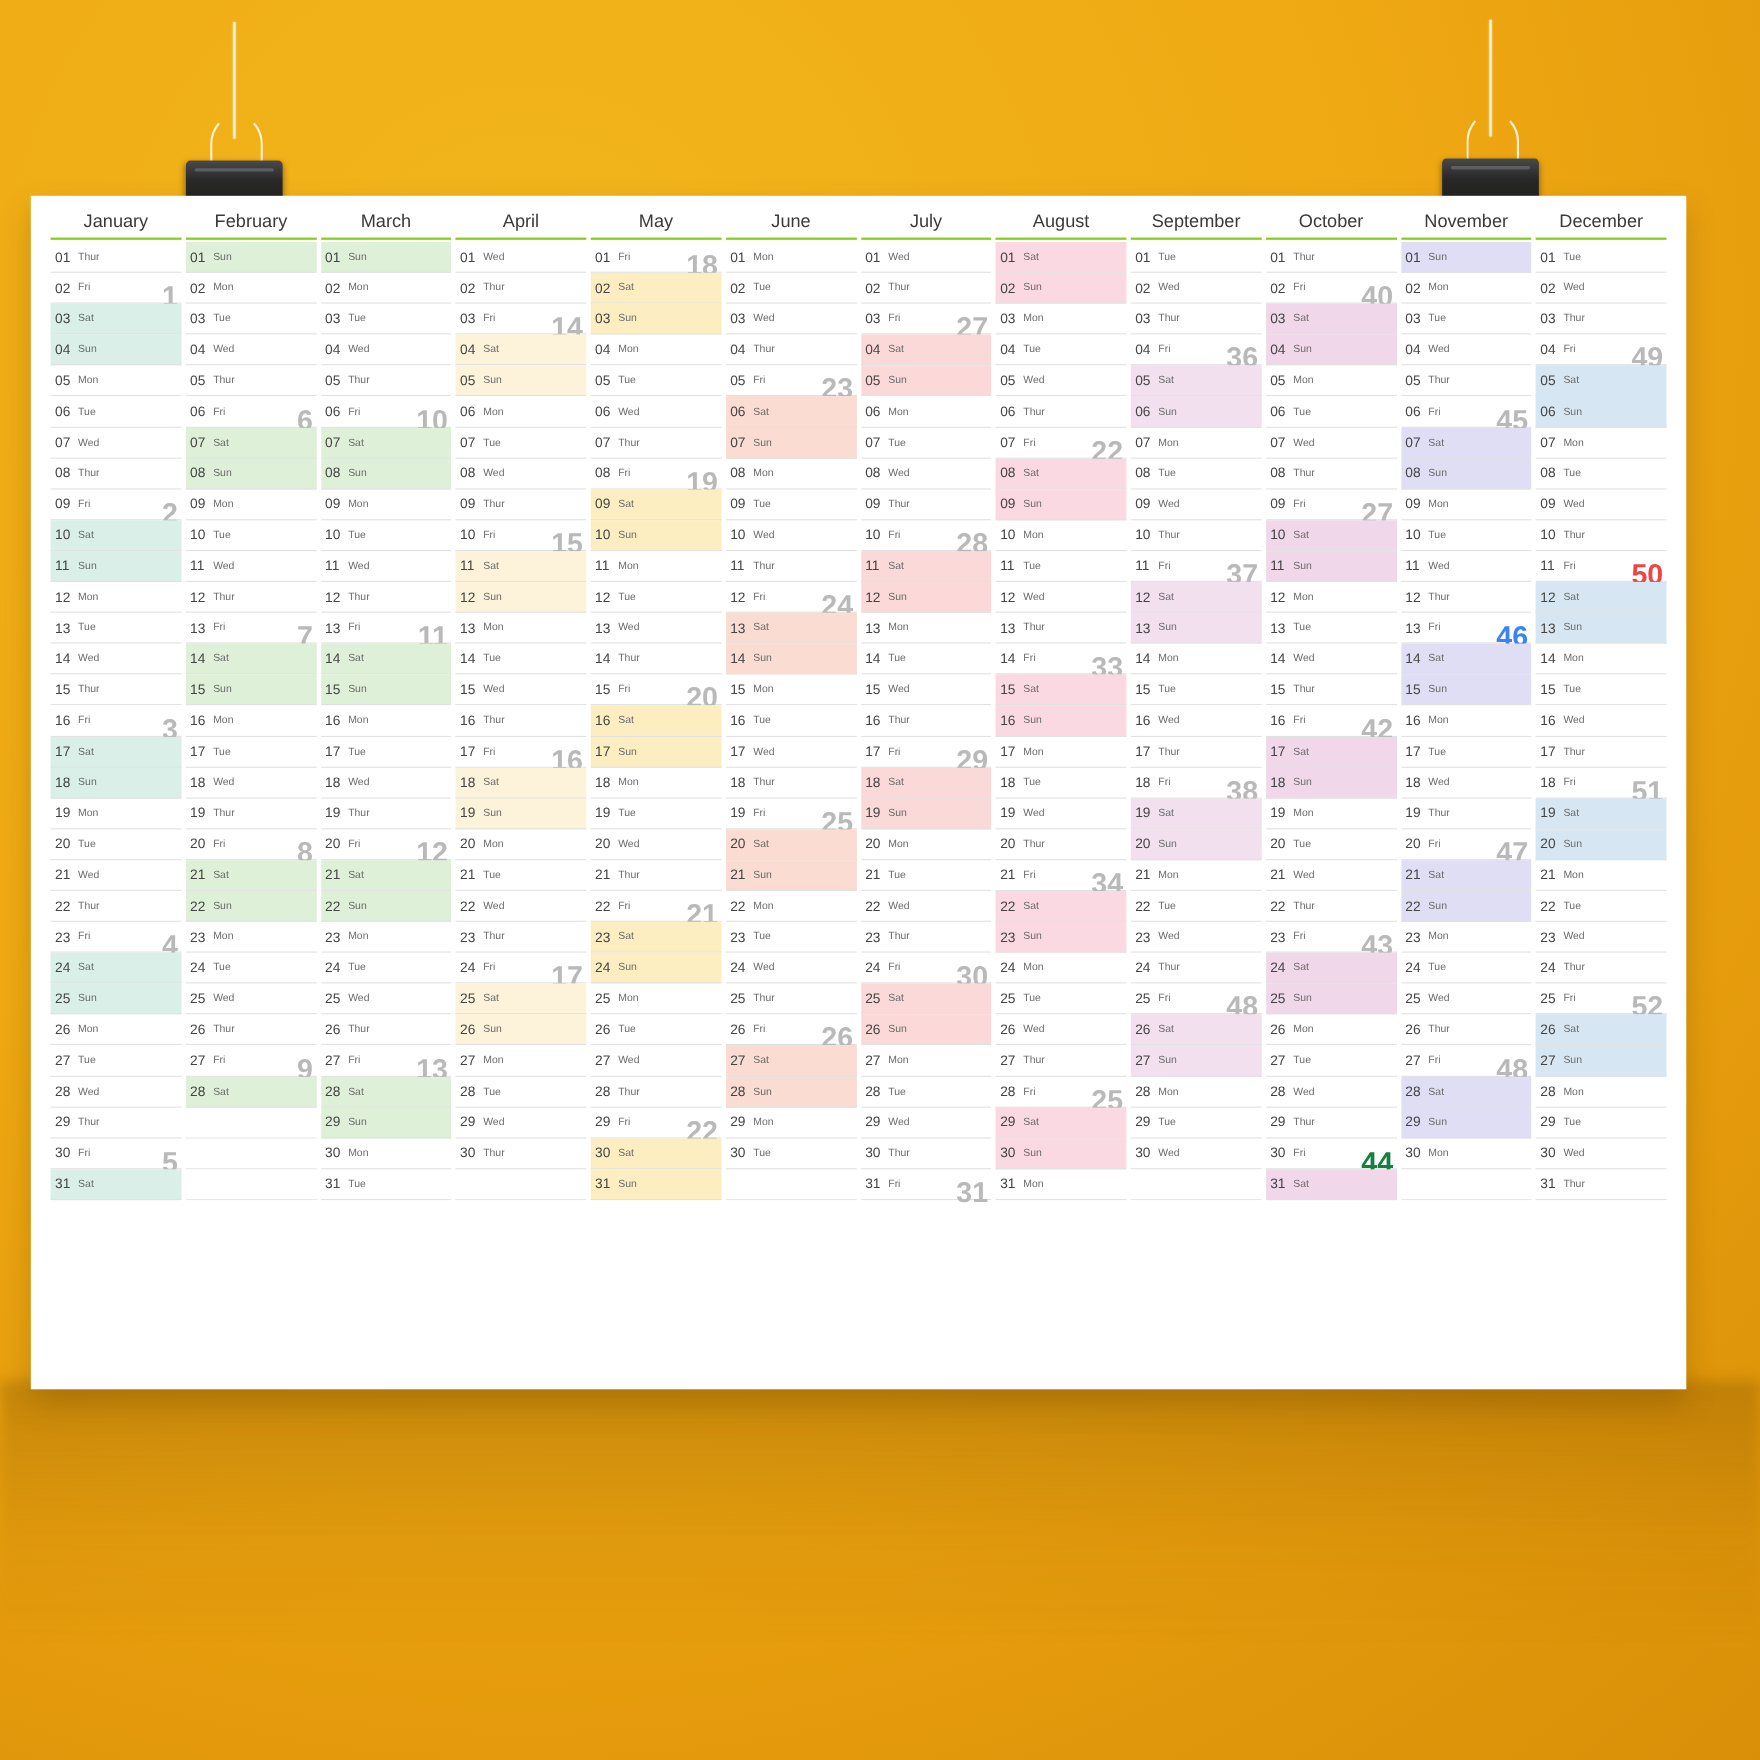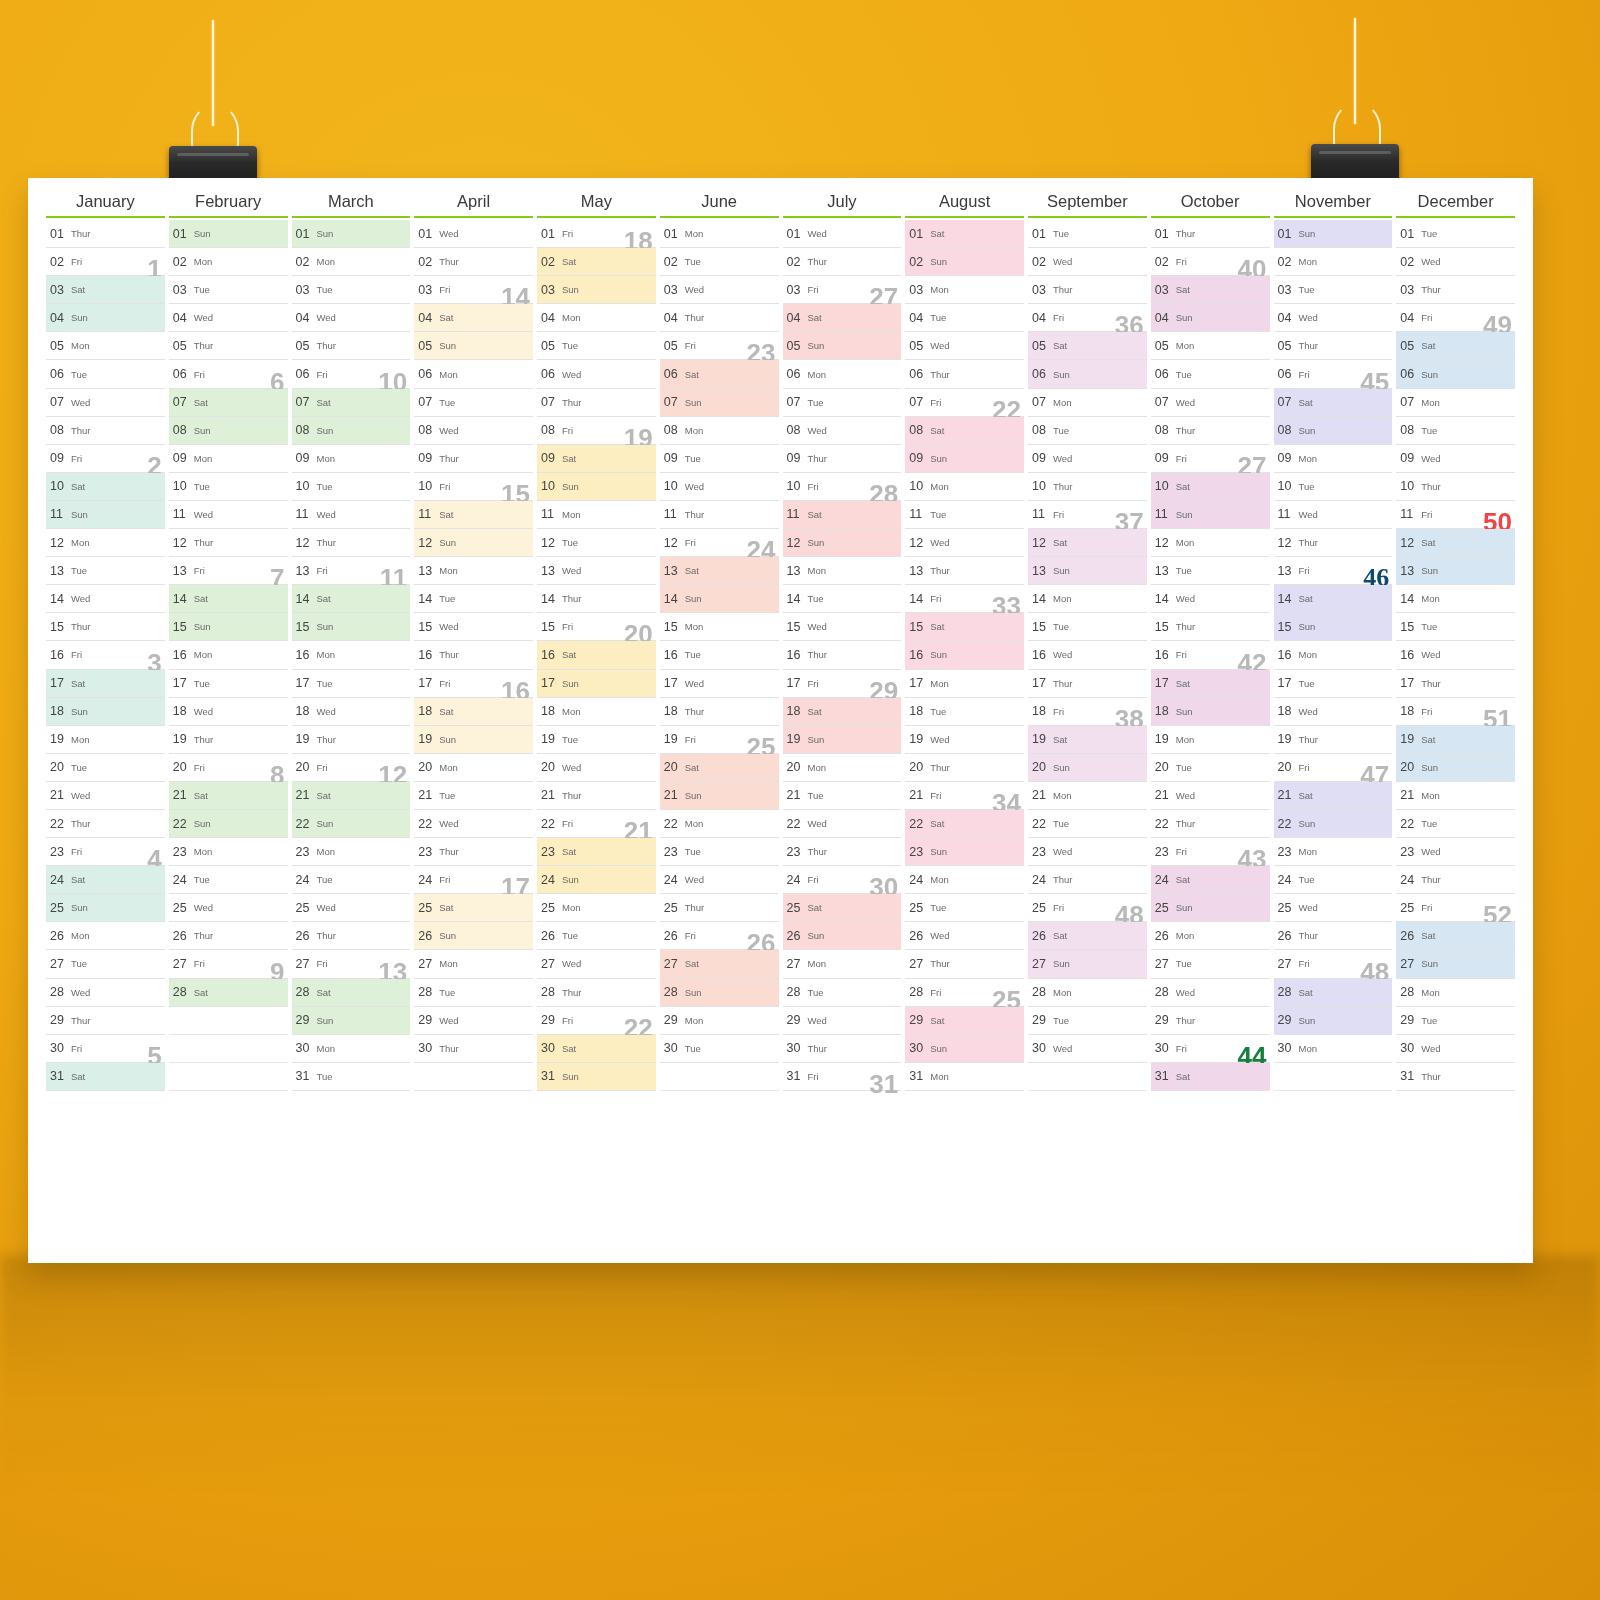--- a/index.html
+++ b/index.html
@@ -1526,21 +1526,21 @@
             <span class="dnum">11</span>
             <span class="dname">Wed</span>
           </div>
           <div class="day">
             <span class="dnum">12</span>
             <span class="dname">Thur</span>
           </div>
           <div class="day">
             <span class="dnum">13</span>
             <span class="dname">Fri</span>
-            <span class="wknum" style="color: #0c4a6e; font-family: Liberation Serif, serif;">46</span>
+            <span class="wknum" style="color: #3b82f6;">46</span>
           </div>
           <div class="day hl" style="background: rgb(223, 222, 245);">
             <span class="dnum">14</span>
             <span class="dname">Sat</span>
           </div>
           <div class="day hl" style="background: rgb(223, 222, 245);">
             <span class="dnum">15</span>
             <span class="dname">Sun</span>
           </div>
           <div class="day">

